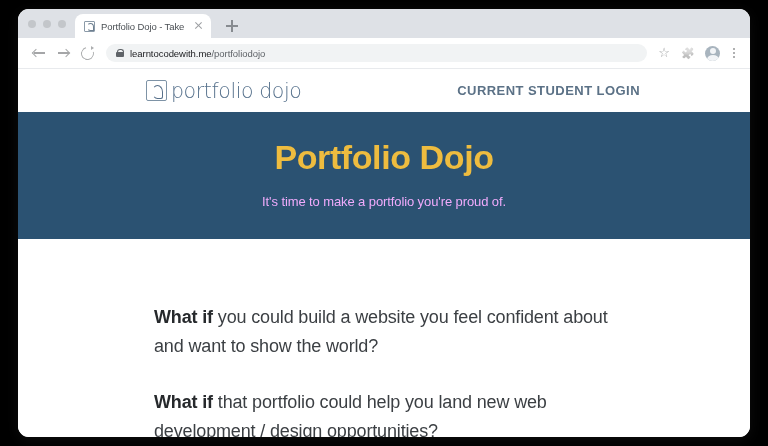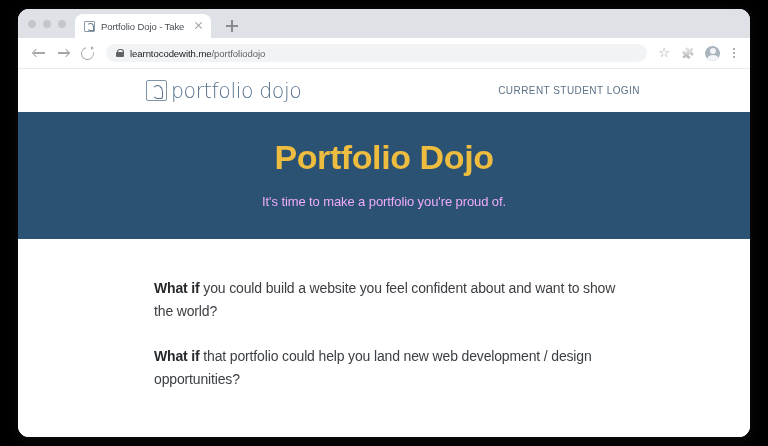--- a/index.html
+++ b/index.html
@@ -316,24 +316,24 @@
     border-left-color: transparent;
   }
   #logo-wordmark {
     font-size: 20.5px;
     color: #56718c;
     font-weight: 300;
     letter-spacing: -0.4px;
     font-family: "DejaVu Sans", sans-serif;
   }
   #student-login-link {
-    font-size: 10px;
+    font-size: 13px;
     color: #5b7186;
     letter-spacing: 0.45px;
-    font-weight: 400;
+    font-weight: 700;
     text-decoration: none;
     white-space: nowrap;
   }
 
   
   #hero {
     background: #2b5272;
     padding: 26px 40px 30px;
     text-align: center;
   }
@@ -350,25 +350,26 @@
     color: #f0abfc;
     font-weight: 400;
     letter-spacing: -0.1px;
   }
 
   
   #content-body {
     padding: 38px 128px 0 136px;
   }
   .copy-paragraph {
-    font-size: 14px;
+    font-size: 18px;
     line-height: 1.63;
     color: #3b3f43;
     margin-bottom: 22px;
     letter-spacing: -0.15px;
+    margin-top: 26px;
   }
   .copy-paragraph b { font-weight: bold; color: #26292c; }
 </style>
 </head>
 <body>
 
 <div id="browser-window">
 
   <div id="tab-strip">
     <div id="traffic-lights">

